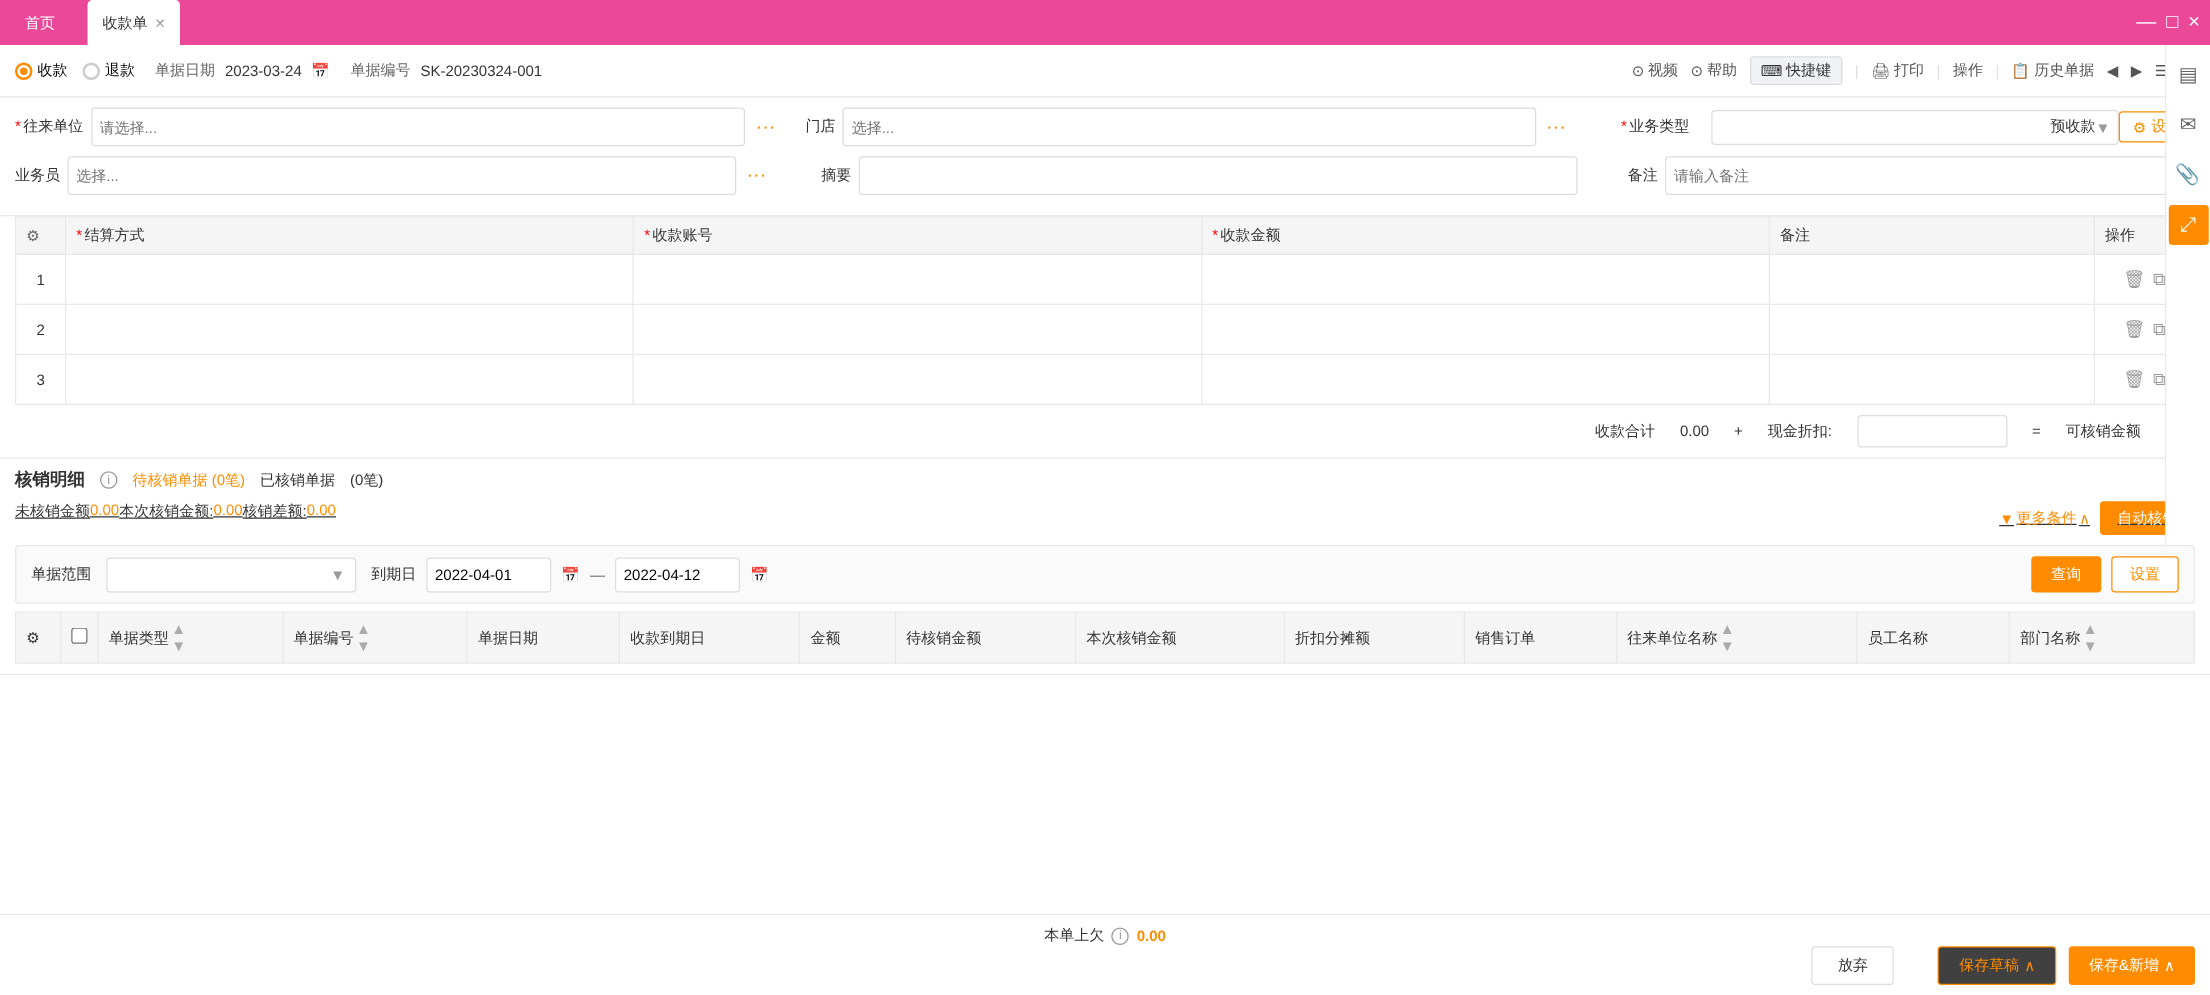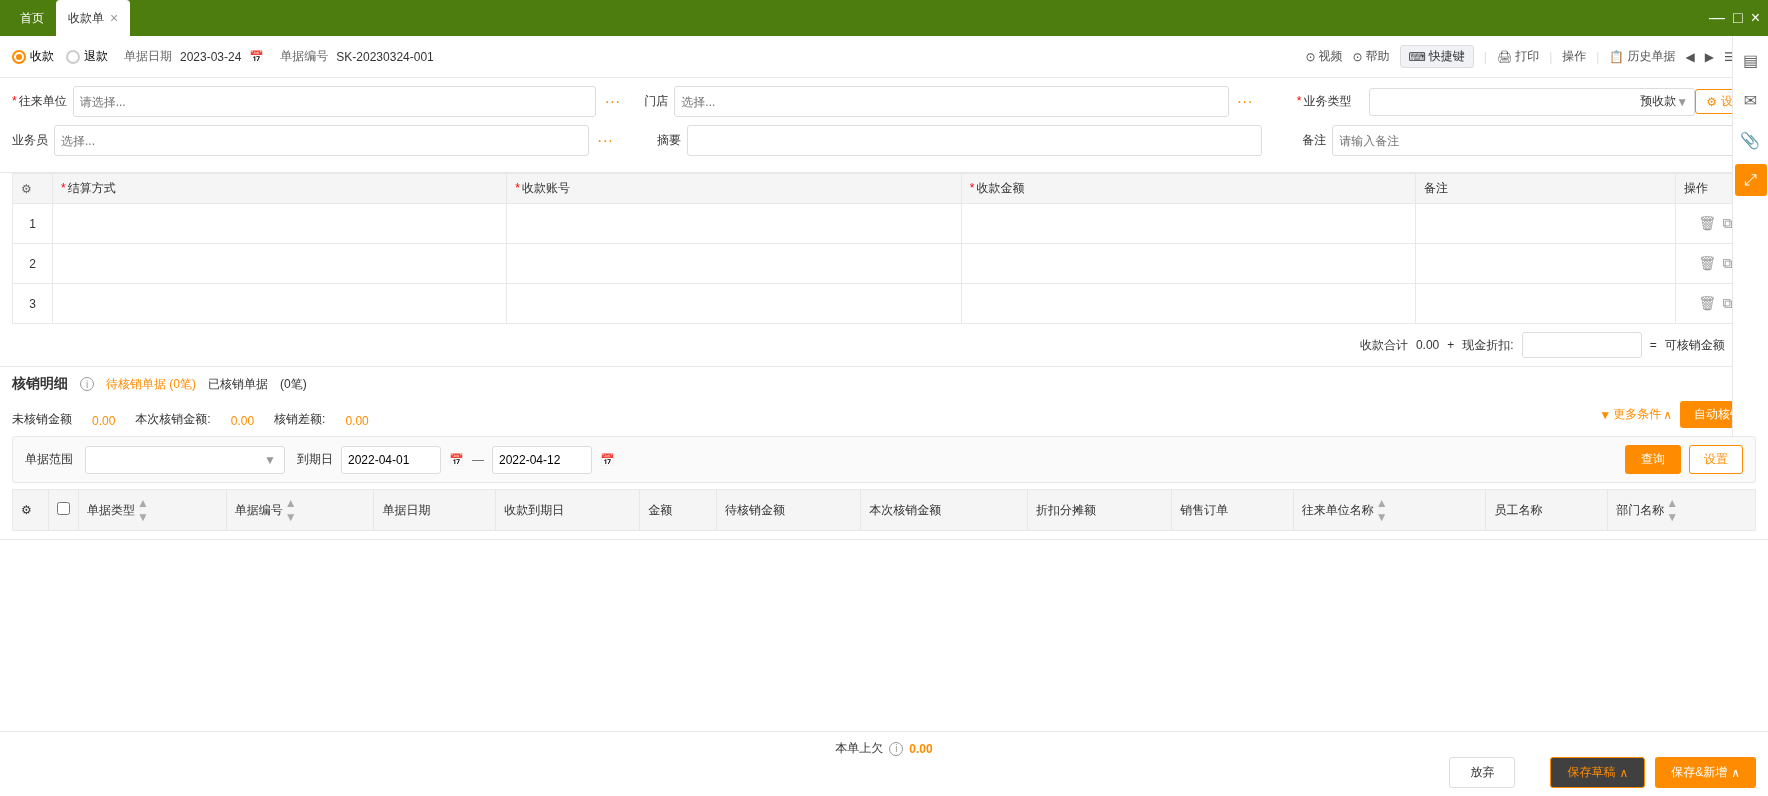--- a/index.html
+++ b/index.html
@@ -2,23 +2,24 @@
 <html><head>
   <meta charset="utf-8">
   <style>
     * { box-sizing: border-box; margin: 0; padding: 0; font-family: 'Microsoft YaHei', Arial, sans-serif; font-size: 12px; }
     body { background: #f0f2f5; width: 1768px; height: 796px; overflow: hidden; }
 
     
     .tab-bar {
       display: flex;
       align-items: center;
-      background: #4d7c0f;
+      background: #ec4899;
       height: 36px;
       padding: 0 8px;
+      gap: 14px;
     }
     .tab-home {
       color: #fff;
       padding: 0 12px;
       height: 36px;
       line-height: 36px;
       cursor: pointer;
     }
     .tab-active {
       background: #fff;
@@ -167,21 +168,21 @@
     .action-col { width: 80px; text-align: center; }
     .action-icons { display: flex; gap: 6px; justify-content: center; }
     .action-icon { color: #999; cursor: pointer; font-size: 14px; }
 
     
     .summary-row {
       display: flex;
       align-items: center;
       justify-content: flex-end;
       padding: 8px 12px;
-      gap: 8px;
+      gap: 20px;
       color: #333;
       border-bottom: 1px solid #e8e8e8;
     }
     .summary-label { color: #333; }
     .summary-val { color: #333; font-weight: 500; }
     .orange-val { color: #ff8c00; font-weight: bold; }
     .summary-input {
       width: 120px; height: 26px;
       border: 1px solid #ddd; border-radius: 3px;
       padding: 0 6px;
@@ -205,24 +206,25 @@
       width: 14px; height: 14px;
       display: inline-flex; align-items: center; justify-content: center;
       font-size: 10px;
     }
     .verify-tab {
       color: #ff8c00; cursor: pointer; font-size: 12px;
     }
     .verify-tab-num { font-size: 12px; }
     .verify-stats {
       display: flex;
-      align-items: flex-end;
-      gap: 20px;
+      align-items: flex-start;
+      gap: 0;
       margin-bottom: 8px;
       color: #333;
+      text-decoration: underline;
     }
     .verify-stats-right {
       margin-left: auto;
       display: flex;
       align-items: center;
       gap: 8px;
     }
     .more-conditions {
       color: #ff8c00; cursor: pointer;
       display: flex; align-items: center; gap: 2px;

